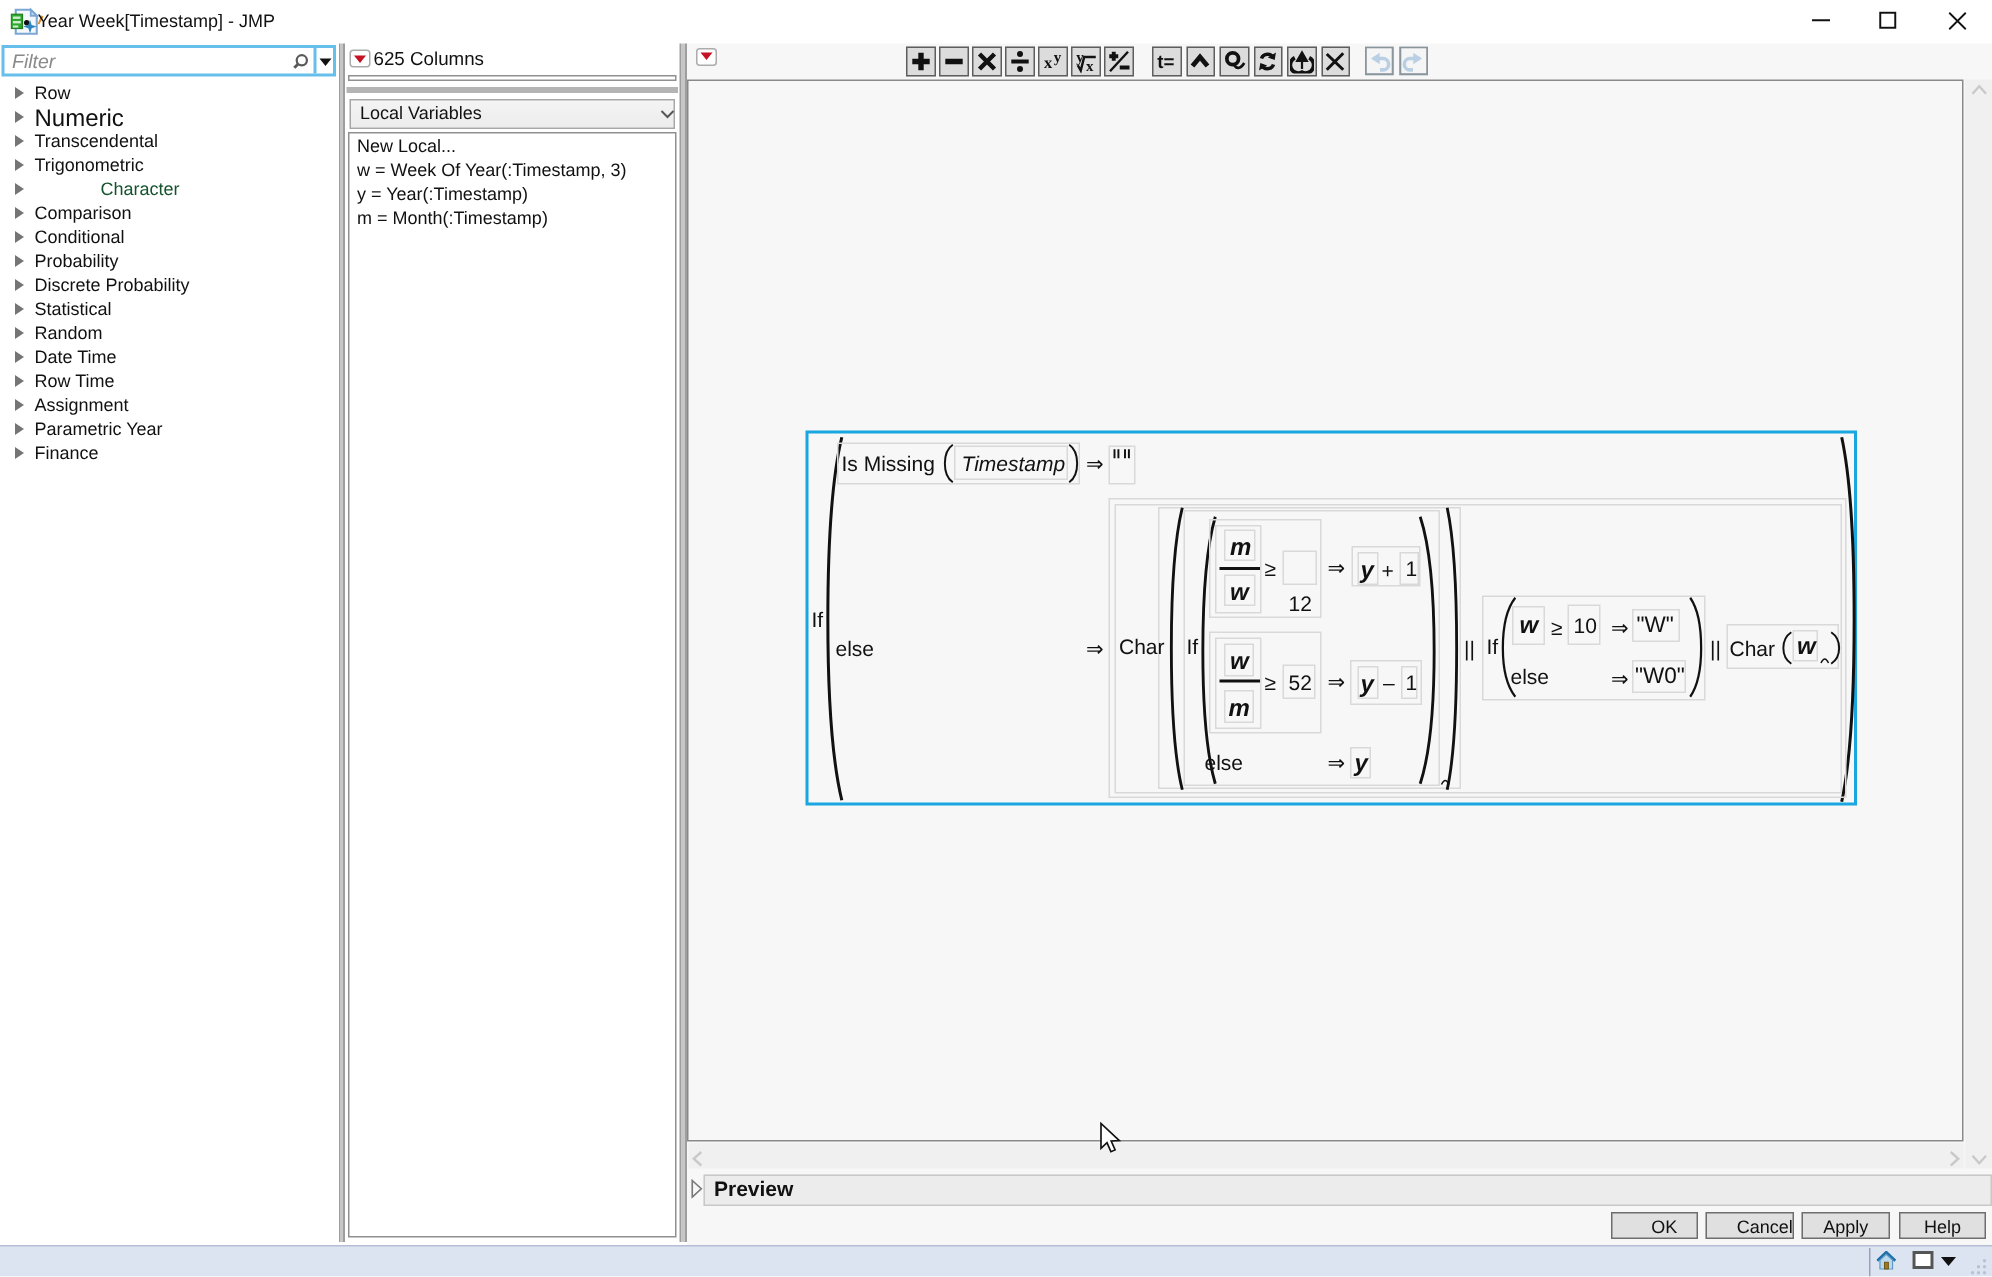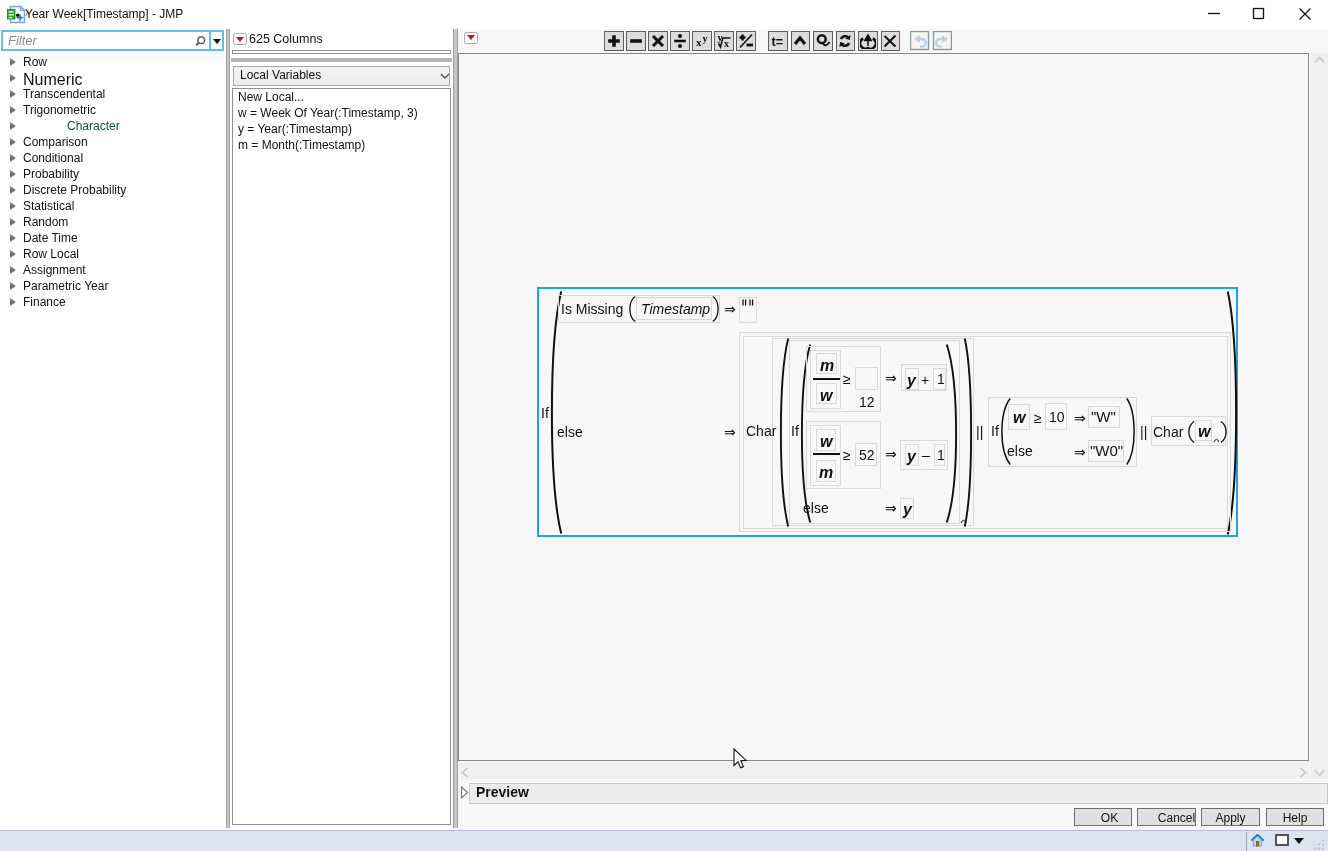--- a/index.html
+++ b/index.html
@@ -61,21 +61,21 @@
 <div class="abs" style="left:23px;top:167px;font-size:12px;color:#111;">Probability</div>
 <div class="tri-r" style="left:10px;top:186px;"></div>
 <div class="abs" style="left:23px;top:183px;font-size:12px;color:#111;">Discrete Probability</div>
 <div class="tri-r" style="left:10px;top:202px;"></div>
 <div class="abs" style="left:23px;top:199px;font-size:12px;color:#111;">Statistical</div>
 <div class="tri-r" style="left:10px;top:218px;"></div>
 <div class="abs" style="left:23px;top:215px;font-size:12px;color:#111;">Random</div>
 <div class="tri-r" style="left:10px;top:234px;"></div>
 <div class="abs" style="left:23px;top:231px;font-size:12px;color:#111;">Date Time</div>
 <div class="tri-r" style="left:10px;top:250px;"></div>
-<div class="abs" style="left:23px;top:247px;font-size:12px;color:#111;">Row Local</div>
+<div class="abs" style="left:23px;top:247px;font-size:12px;color:#111;">Row Time</div>
 <div class="tri-r" style="left:10px;top:266px;"></div>
 <div class="abs" style="left:23px;top:263px;font-size:12px;color:#111;">Assignment</div>
 <div class="tri-r" style="left:10px;top:282px;"></div>
 <div class="abs" style="left:23px;top:279px;font-size:12px;color:#111;">Parametric Year</div>
 <div class="tri-r" style="left:10px;top:298px;"></div>
 <div class="abs" style="left:23px;top:295px;font-size:12px;color:#111;">Finance</div>
 
 <div class="abs" style="left:453px;top:29px;width:5px;height:799px;background:linear-gradient(90deg,#9e9e9e 0 1px,#c6c6c6 1px 4px,#9e9e9e 4px 5px);"></div>
 <div class="abs" style="left:233px;top:33px;width:14px;height:12px;background:#fff;border:1px solid #ababab;border-radius:2.5px;"></div>
 <div class="abs" style="left:235.5px;top:36.5px;width:0;height:0;border-top:5px solid #c51224;border-left:4.2px solid transparent;border-right:4.2px solid transparent;"></div>

